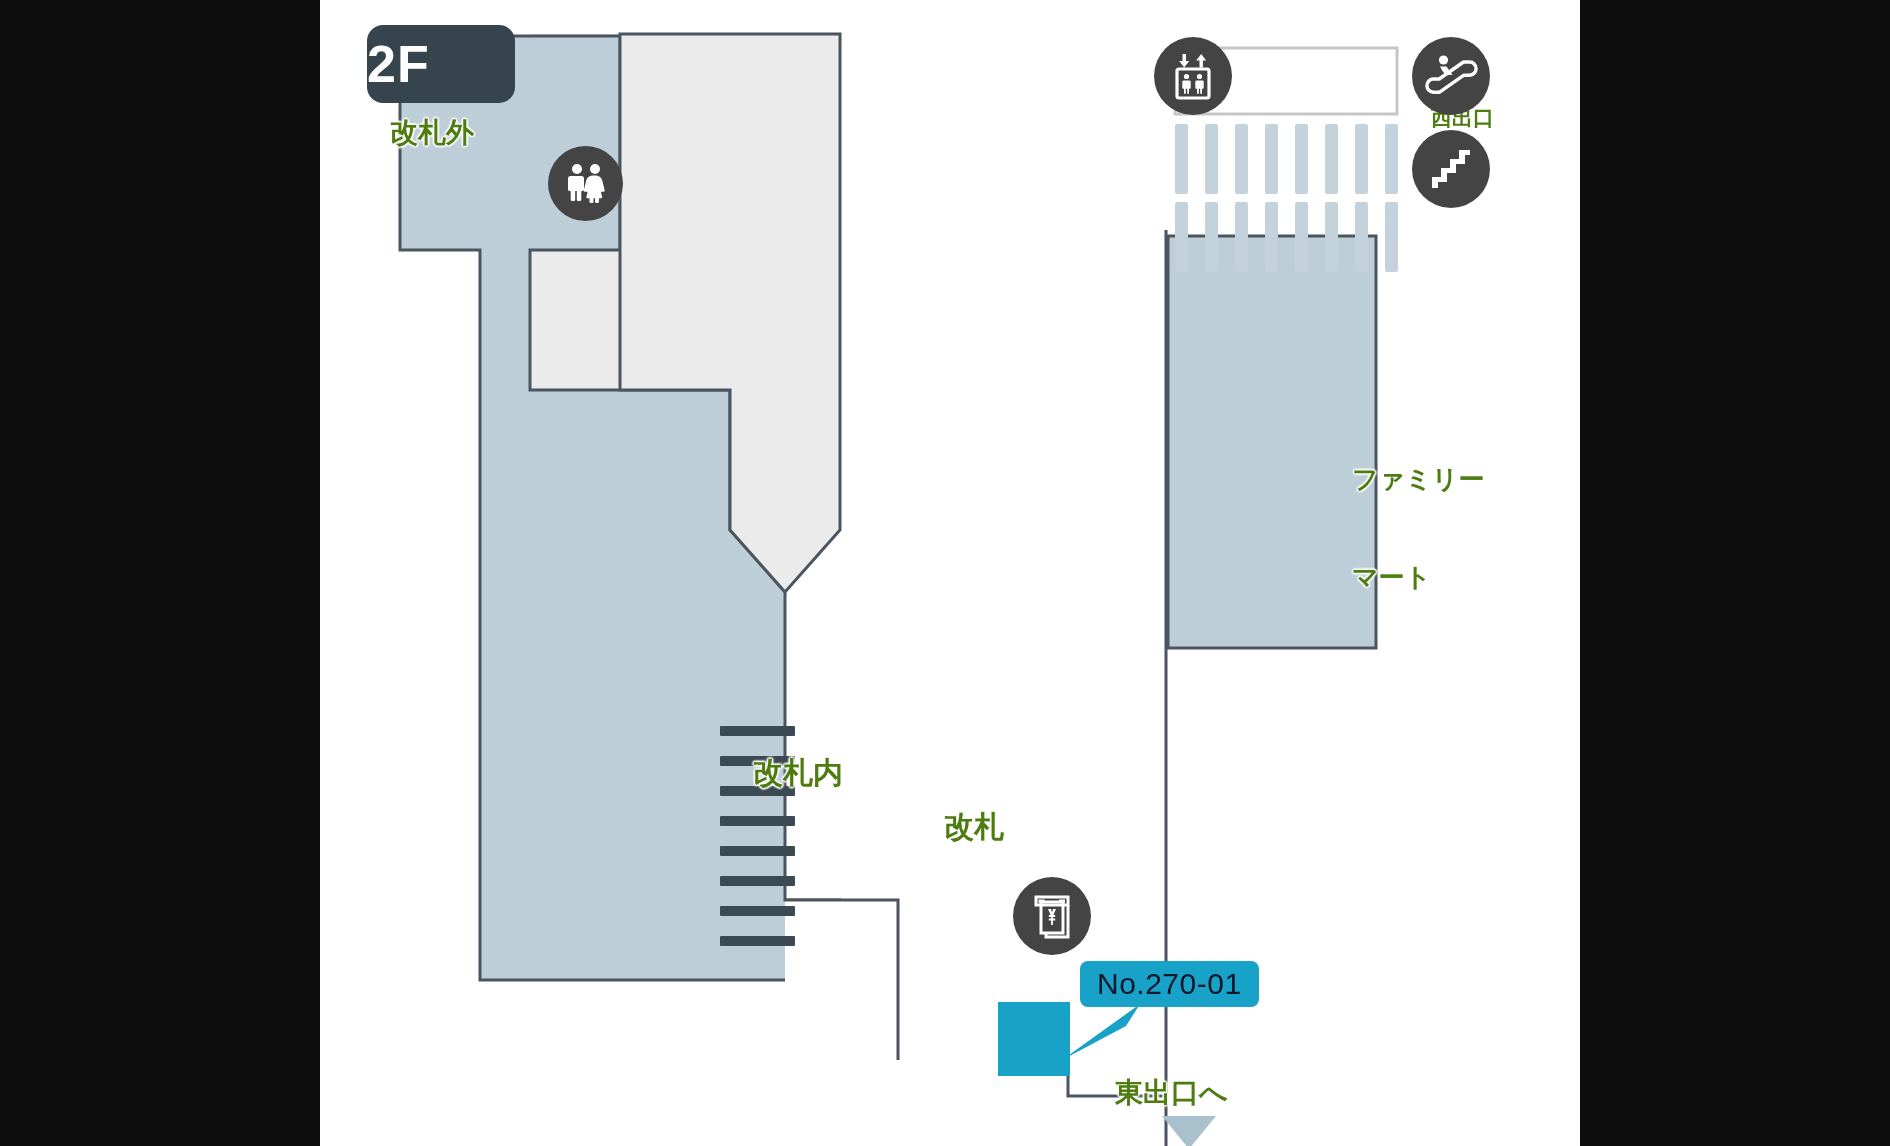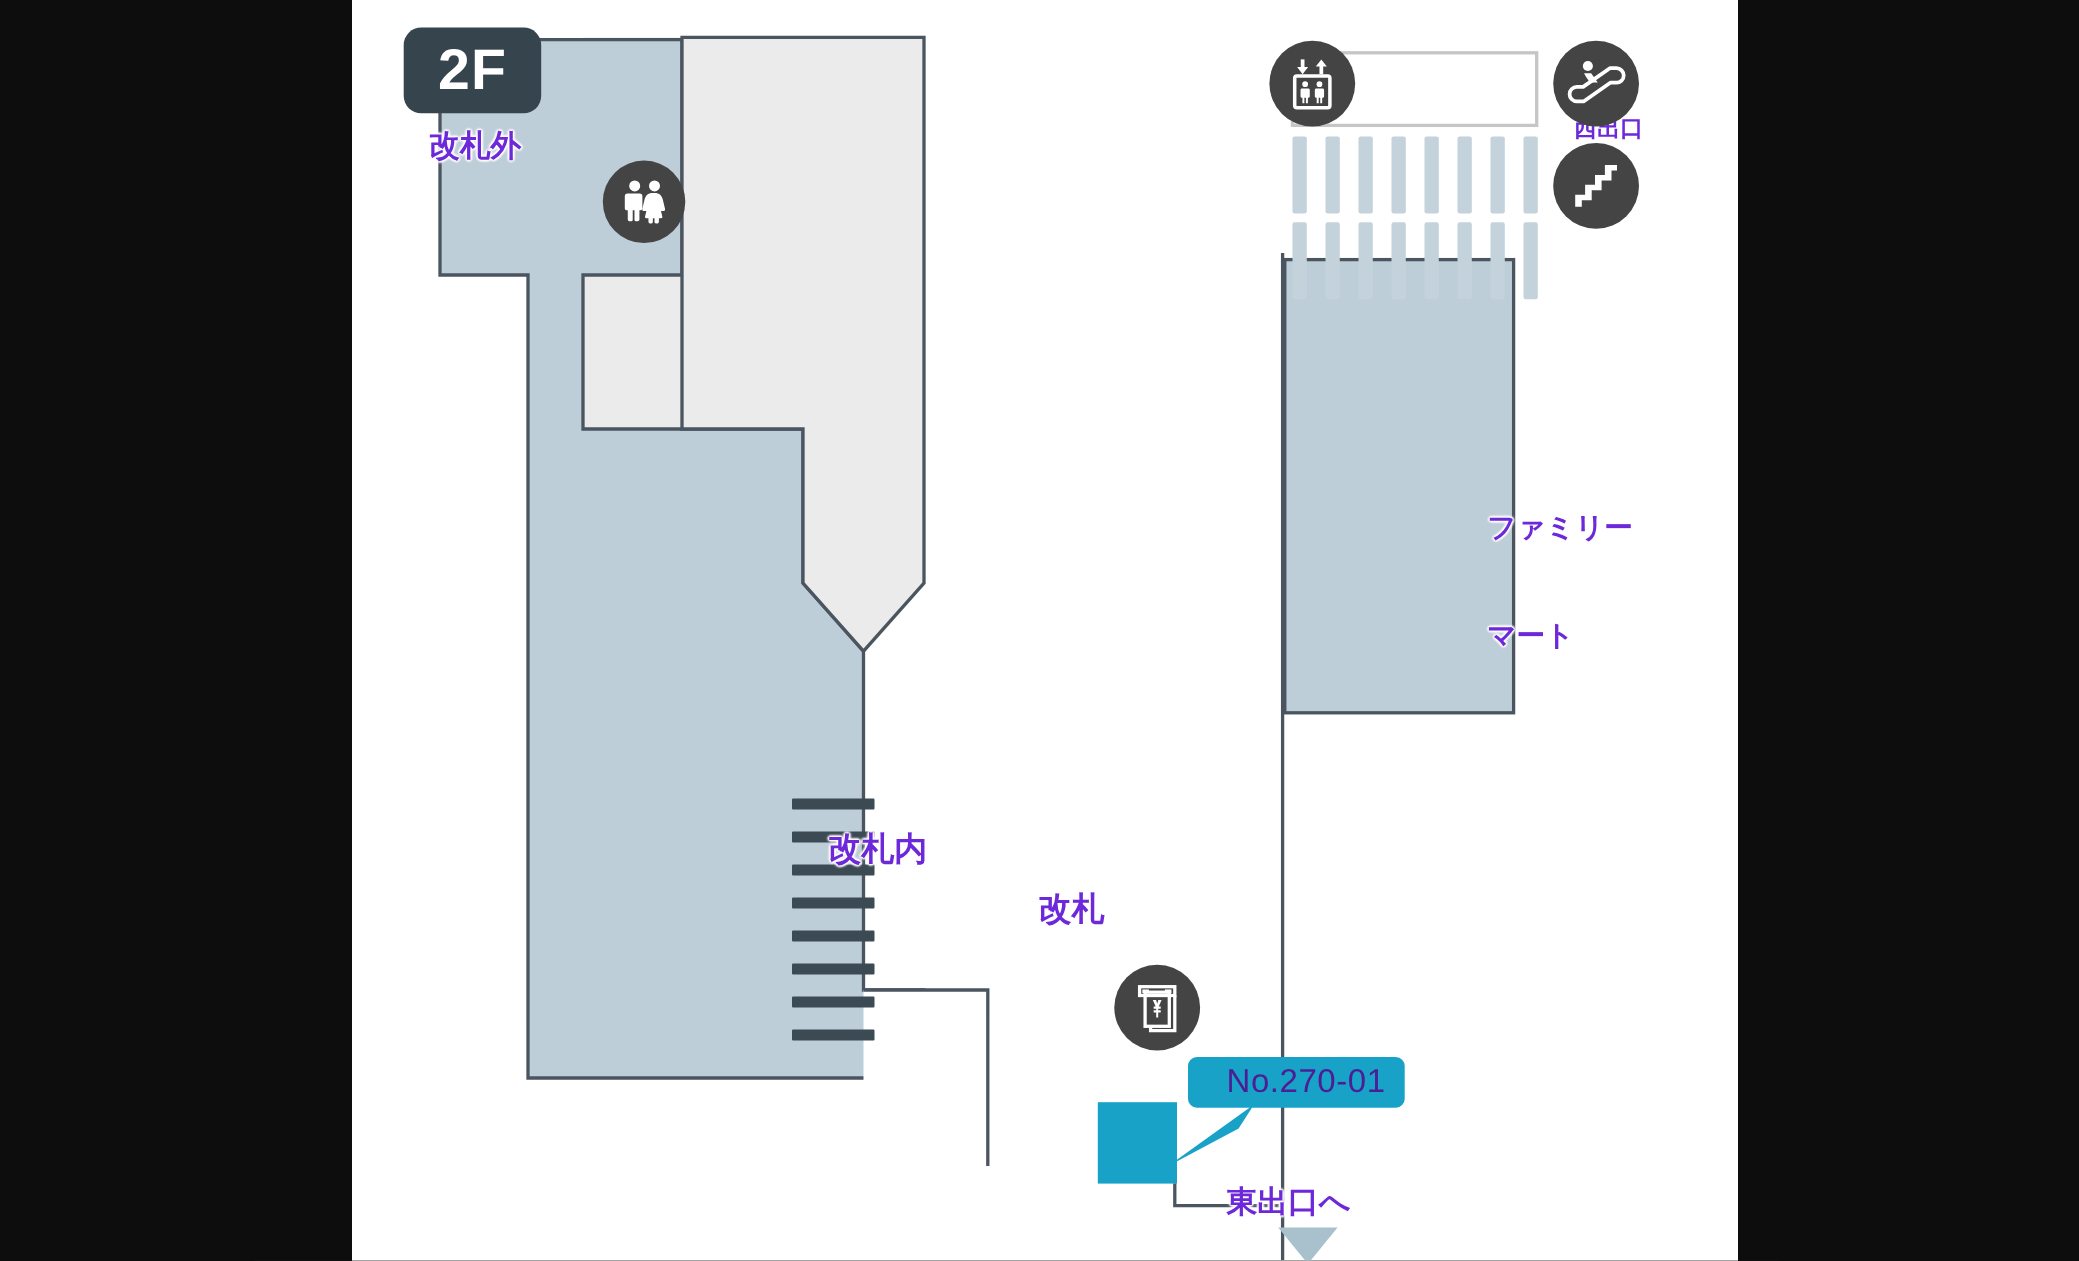--- a/index.html
+++ b/index.html
@@ -10,25 +10,25 @@
 
   
   .bar-left{position:absolute;left:0;top:0;width:320px;height:1146px;background:#0d0d0d;}
   .bar-right{position:absolute;right:0;top:0;width:310px;height:1146px;background:#0d0d0d;}
 
   
   #map{position:absolute;left:320px;top:0;width:1260px;height:1146px;background:#ffffff;overflow:hidden;}
   #svgmap{position:absolute;left:0;top:0;width:1260px;height:1146px;}
 
   
-  .lbl{position:absolute;color:#6d28d9;font-weight:700;white-space:pre;line-height:1.25;
+  .lbl{position:absolute;color:#4d7c0f;font-weight:700;white-space:pre;line-height:1.25;
        text-shadow:0 0 3px #fff,0 0 3px #fff,0 0 3px #fff,0 0 3px #fff,1px 0 2px #fff,-1px 0 2px #fff,0 1px 2px #fff,0 -1px 2px #fff;}
 
-  .floor-badge{position:absolute;left:47px;top:25px;width:125px;height:78px;border-radius:16px;
-       background:#36454d;display:flex;align-items:center;justify-content:center;}
+  .floor-badge{position:absolute;left:47px;top:25px;width:148px;height:78px;border-radius:16px;
+       background:#36454d;display:flex;align-items:center;justify-content:flex-start;}
   .floor-badge span{color:#fff;font-size:52px;font-weight:700;letter-spacing:1px;line-height:1;}
   .floor-sub{left:70px;top:115px;font-size:28px;}
 
   .lbl-kaisatsunai{left:406px;top:754px;font-size:30px;margin-left:27px;}
   .lbl-kaisatsu{left:624px;top:775px;font-size:30px;margin-top:33px;}
   .lbl-familymart{left:1032px;top:398px;font-size:26px;text-align:center;width:0;}
   .lbl-familymart span{display:block;}
   .lbl-nishi{left:1111px;top:105px;font-size:21px;}
   .lbl-higashi{left:795px;top:1075px;font-size:28px;}
 
@@ -39,21 +39,21 @@
 
   .ic-restroom{left:228px;top:146px;width:75px;height:75px;}
   .ic-elevator{left:834px;top:37px;width:78px;height:78px;}
   .ic-escalator{left:1092px;top:37px;width:78px;height:78px;}
   .ic-stairs{left:1092px;top:130px;width:78px;height:78px;}
   .ic-atm{left:693px;top:877px;width:78px;height:78px;}
 
   
   .callout{position:absolute;left:760px;top:961px;height:46px;border-radius:8px;background:#18a2c8;
        display:flex;align-items:center;justify-content:center;padding:0 17px;}
-  .callout span{color:#4c1d95;font-size:30px;font-weight:500;letter-spacing:.5px;line-height:1;margin-left:18px;}
+  .callout span{color:#0f172a;font-size:30px;font-weight:500;letter-spacing:.5px;line-height:1;}
 
   .arrow-down{position:absolute;left:842px;top:1116px;width:0;height:0;
        border-left:27px solid transparent;border-right:27px solid transparent;
        border-top:33px solid #a9c0cd;}
 </style>
 </head>
 <body>
 
 <div id="stage">
 

